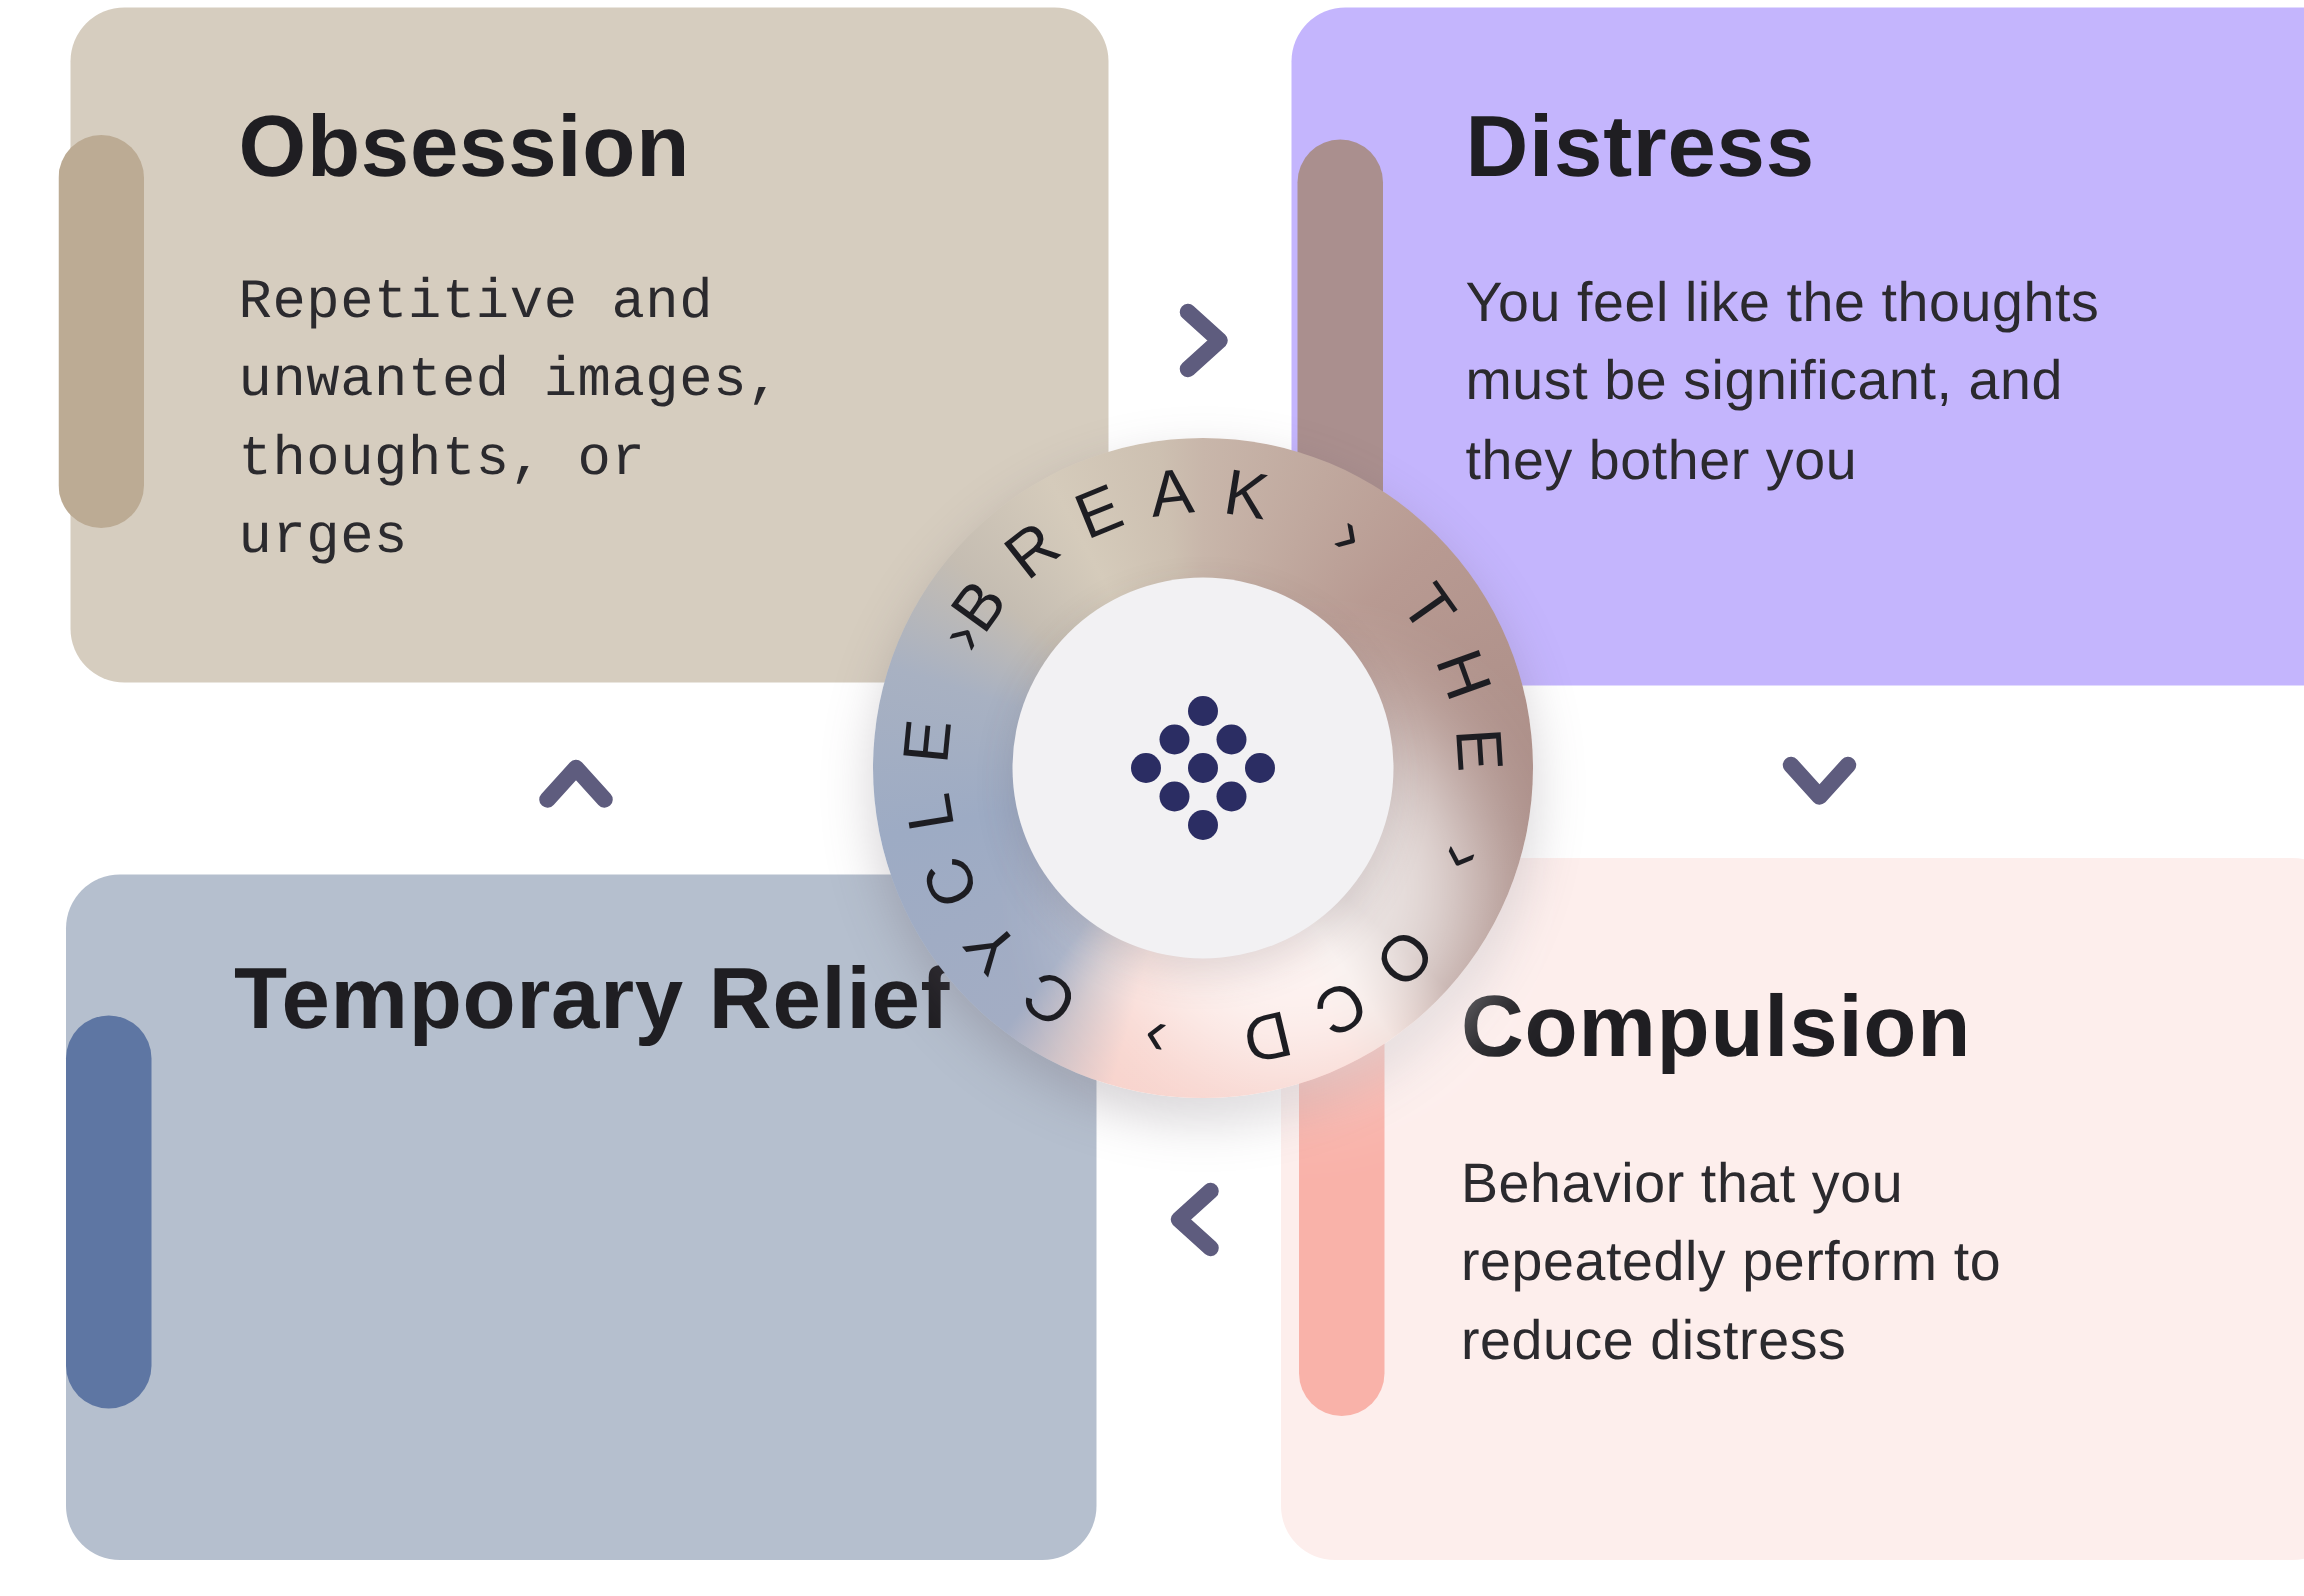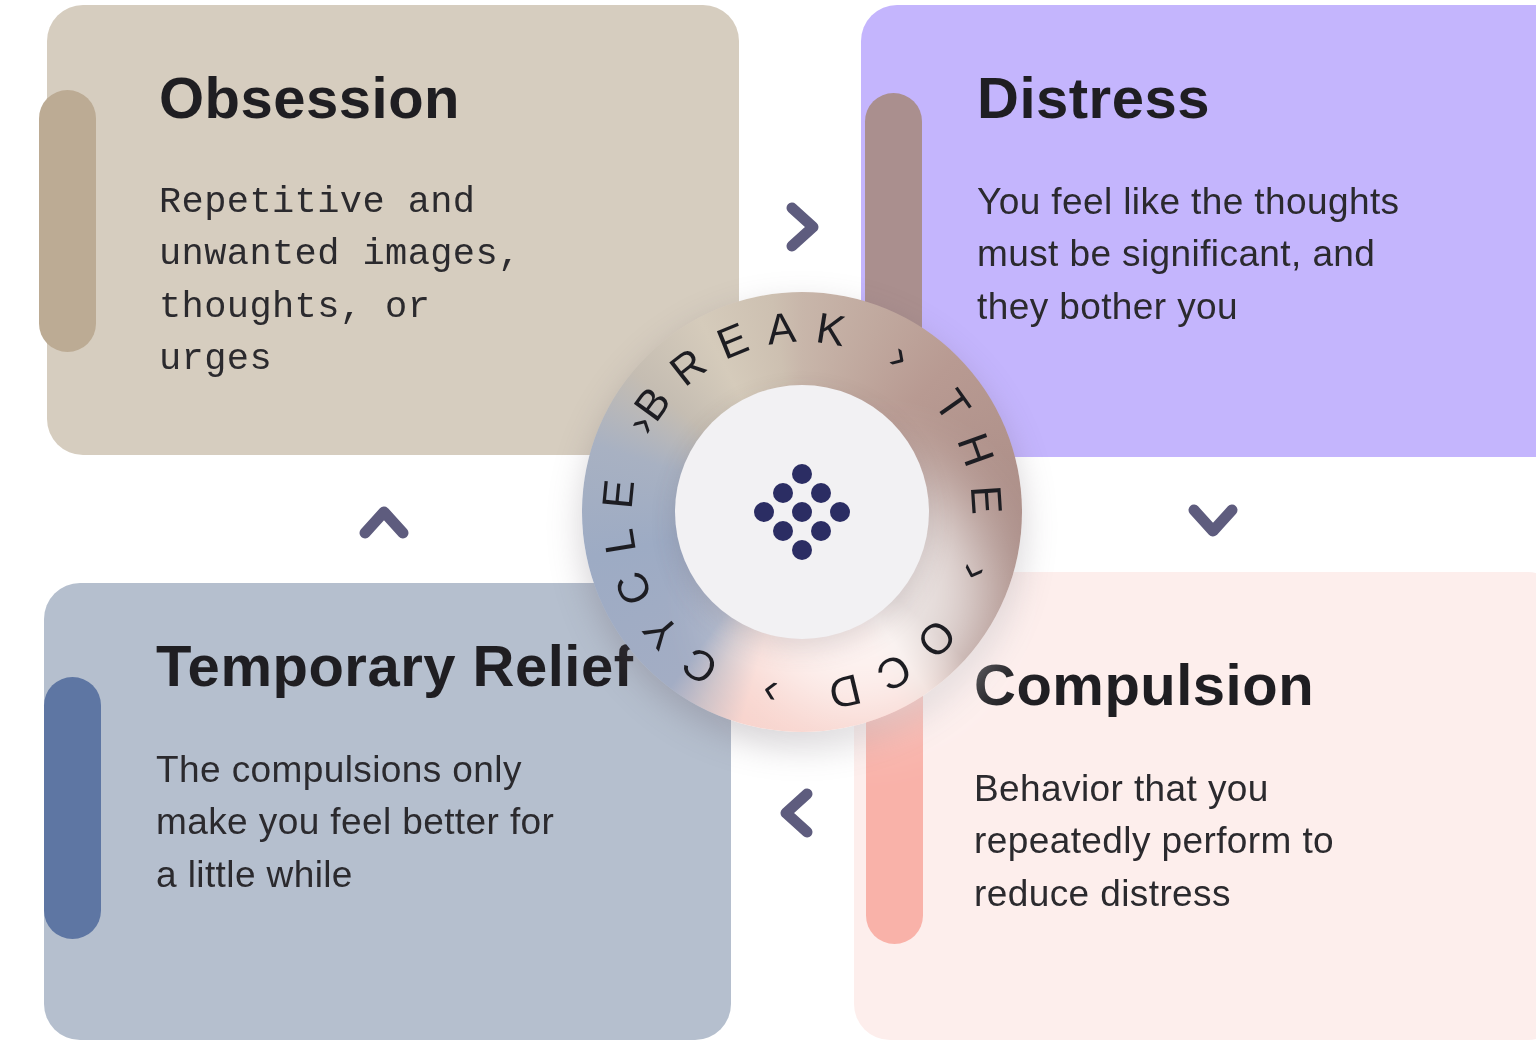--- a/index.html
+++ b/index.html
@@ -75,21 +75,20 @@
     <div class="content">
       <h2>Distress</h2>
       <p>You feel like the thoughts must be significant, and they bother you</p>
     </div>
   </div>
 
   <div class="card card-relief" style="background-color: rgb(181, 191, 206);">
     <div class="bar" style="background-color: rgb(94, 118, 163);"></div>
     <div class="content">
       <h2>Temporary Relief</h2>
-      <p>The compulsions only make you feel better for a little while</p>
     </div>
   </div>
 
   <div class="card card-compulsion" style="background-color: rgb(253, 238, 236);">
     <div class="bar" style="background-color: rgb(249, 178, 169);"></div>
     <div class="content">
       <h2>Compulsion</h2>
       <p>Behavior that you repeatedly perform to reduce distress</p>
     </div>
   </div>

